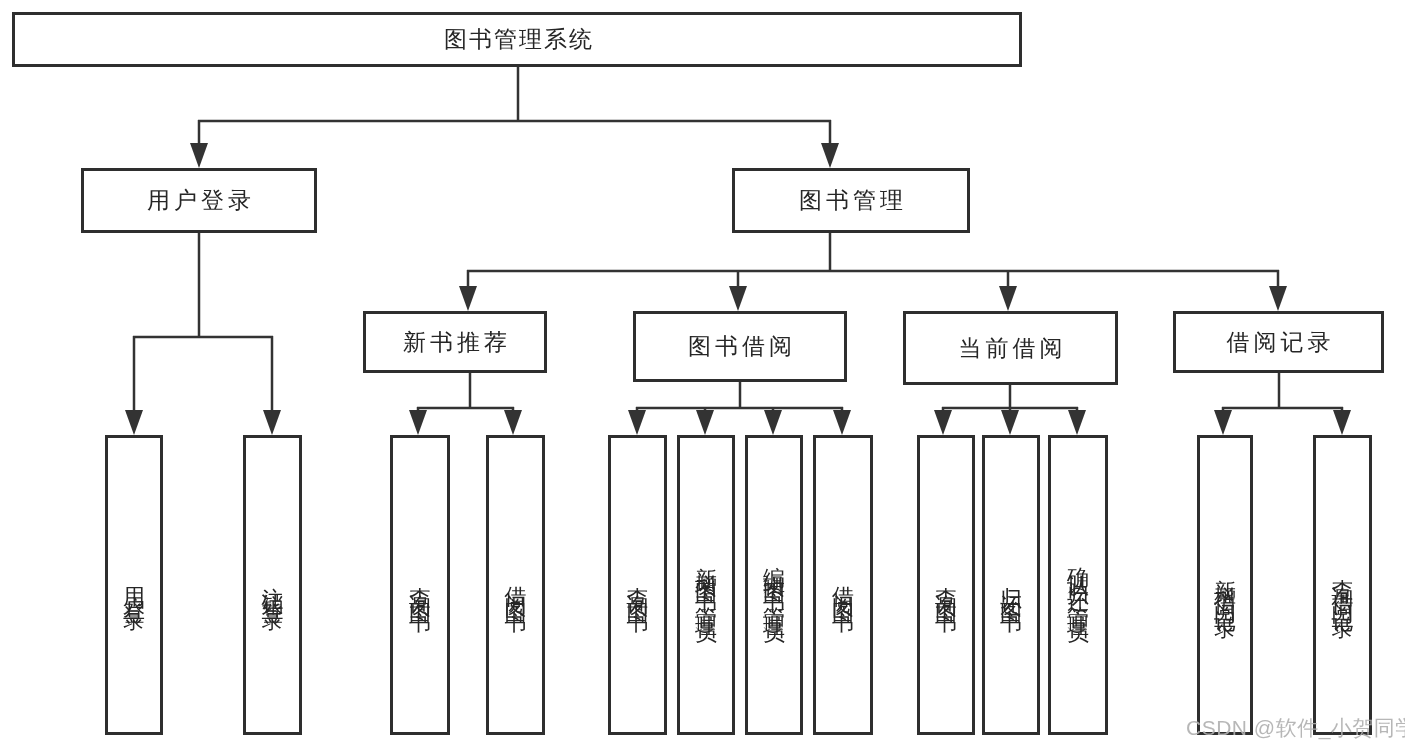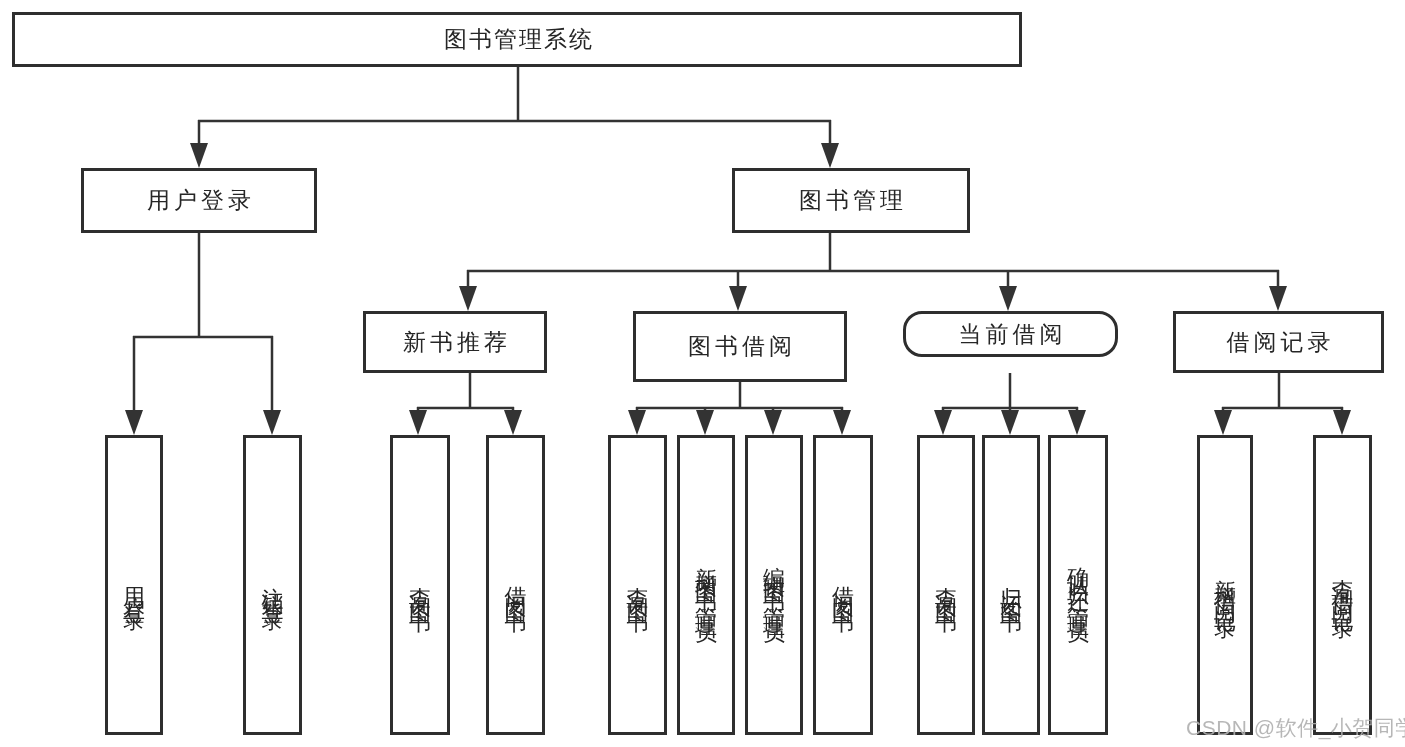--- a/index.html
+++ b/index.html
@@ -41,21 +41,21 @@
     letter-spacing: 8px;
     line-height: 1;
     white-space: nowrap;
   }
   
   .n-root            { left: 12px;   top: 12px;  width: 1010px; height: 55px; }
   .n-user-login      { left: 81px;   top: 168px; width: 236px;  height: 65px; }
   .n-book-mgmt       { left: 712px;  top: 168px; width: 238px;  height: 65px; margin-left: 20px; }
   .n-new-book-rec    { left: 363px;  top: 311px; width: 184px;  height: 62px; }
   .n-book-borrow     { left: 633px;  top: 311px; width: 214px;  height: 71px; }
-  .n-current-borrow  { left: 903px;  top: 311px; width: 215px;  height: 46px; border-radius: 19px; }
+  .n-current-borrow  { left: 903px;  top: 311px; width: 215px;  height: 74px; }
   .n-borrow-records  { left: 1173px; top: 311px; width: 211px;  height: 62px; }
   .leaf              { top: 435px; height: 300px; }
   .n-leaf-login      { left: 105px;  width: 58px; }
   .n-leaf-logout     { left: 243px;  width: 59px; }
   .n-rec-query       { left: 390px;  width: 60px; }
   .n-rec-borrow      { left: 486px;  width: 59px; }
   .n-bb-query        { left: 608px;  width: 59px; }
   .n-bb-add          { left: 677px;  width: 58px; }
   .n-bb-edit         { left: 745px;  width: 58px; }
   .n-bb-borrow       { left: 813px;  width: 60px; }

